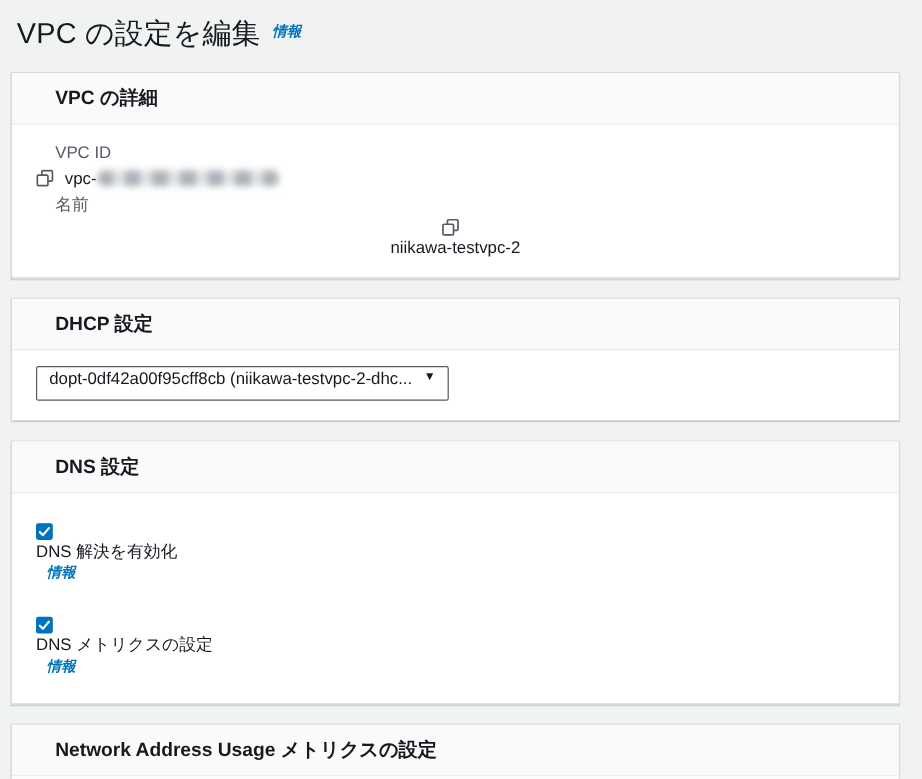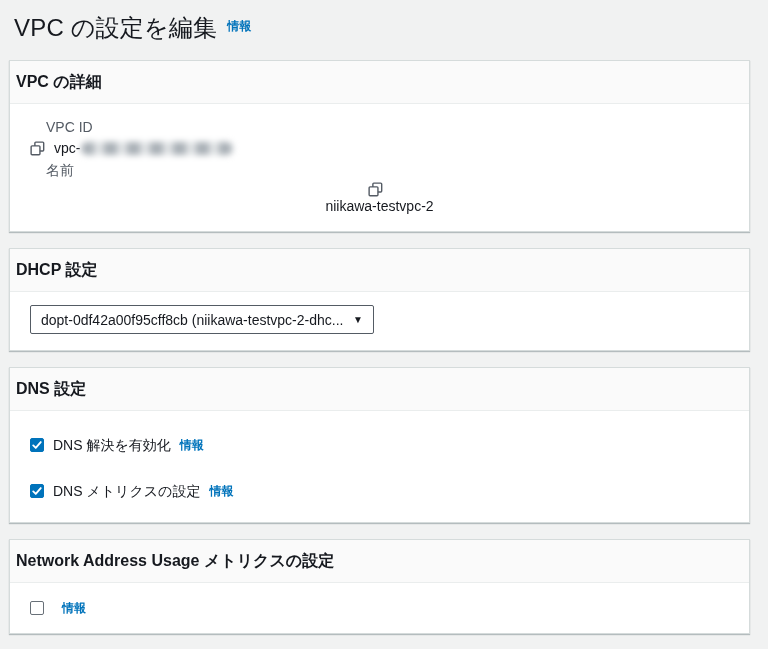--- a/index.html
+++ b/index.html
@@ -10,35 +10,35 @@
     color:#16191f;
     -webkit-font-smoothing:antialiased;
   }
   .page { padding-top:12px; }
 
   
   .title-row { margin:0 18px 0 14px; display:flex; align-items:center; }
   h1 { margin:0; font-size:24px; font-weight:500; color:#16191f; letter-spacing:0.2px; }
   .info-link {
     color:#0073bb; font-size:12px; font-weight:700; margin-left:10px;
-    text-decoration:none; cursor:pointer; position:relative; top:-2px;
+    text-decoration:none; cursor:pointer; position:relative; top:-2px;font-style:italic;
   }
 
   
   .card {
     margin:16px 18px 0 9px;
     background:#ffffff;
     border:1px solid #d5dbdb;
     box-shadow:0 1px 1px rgba(0,28,36,0.25);
   }
   .card:first-of-type { margin-top:17px; }
   .card-header {
     background:#fafafa;
     border-bottom:1px solid #eaeded;
-    padding:11px 6px 10px;
+    padding:11px 36px 10px;
     font-size:16px; font-weight:700; color:#16191f;
   }
   .card-body { padding:13px 20px 16px; font-size:14px; line-height:18px; }
 
   
   .field-label { color:#545b64; margin:1px 16px 3px; }
   .value-row { display:flex; align-items:center; margin:0 0 4px; }
   .copy-icon { flex:none; margin-right:9px; cursor:pointer; display:inline-flex; }
   .copy-icon svg { stroke:#545b64; }
   .value-text { color:#16191f; }
@@ -49,28 +49,28 @@
     filter:blur(3px);
   }
 
   
   .select-label-row { margin-bottom:7px; }
   .select-label { color:#16191f; }
   .select-label-row .info-link { top:0; }
   .select-box {
     box-sizing:border-box; width:344px; height:29px;
     border:1px solid #545b64; border-radius:2px; background:#fff;
-    display:flex; align-items:center; justify-content:space-between;
+    display:flex; align-items:flex-start; justify-content:space-between;
     padding:0 10px; cursor:pointer;
   }
   .select-value { font-size:14px; color:#16191f; white-space:nowrap; overflow:hidden; }
   .caret { flex:none; margin-left:8px; font-size:10px; color:#16191f; }
 
   
-  .check-row { display:flex; align-items:center; margin:6px 0 0; }
+  .check-row { display:flex; margin:6px 0 0;flex-direction:column; }
   .check-row + .check-row { margin-top:28px; }
   .dns-body { padding-top:19px; padding-bottom:22px; }
   .checkbox {
     box-sizing:border-box; width:14px; height:14px; flex:none;
     border:1px solid #687078; border-radius:2px; background:#fff;
     display:inline-flex; align-items:center; justify-content:center;
     margin-right:9px; cursor:pointer;
   }
   .checkbox svg { display:none; }
   .checkbox.checked { background:#0073bb; border-color:#0073bb; }

